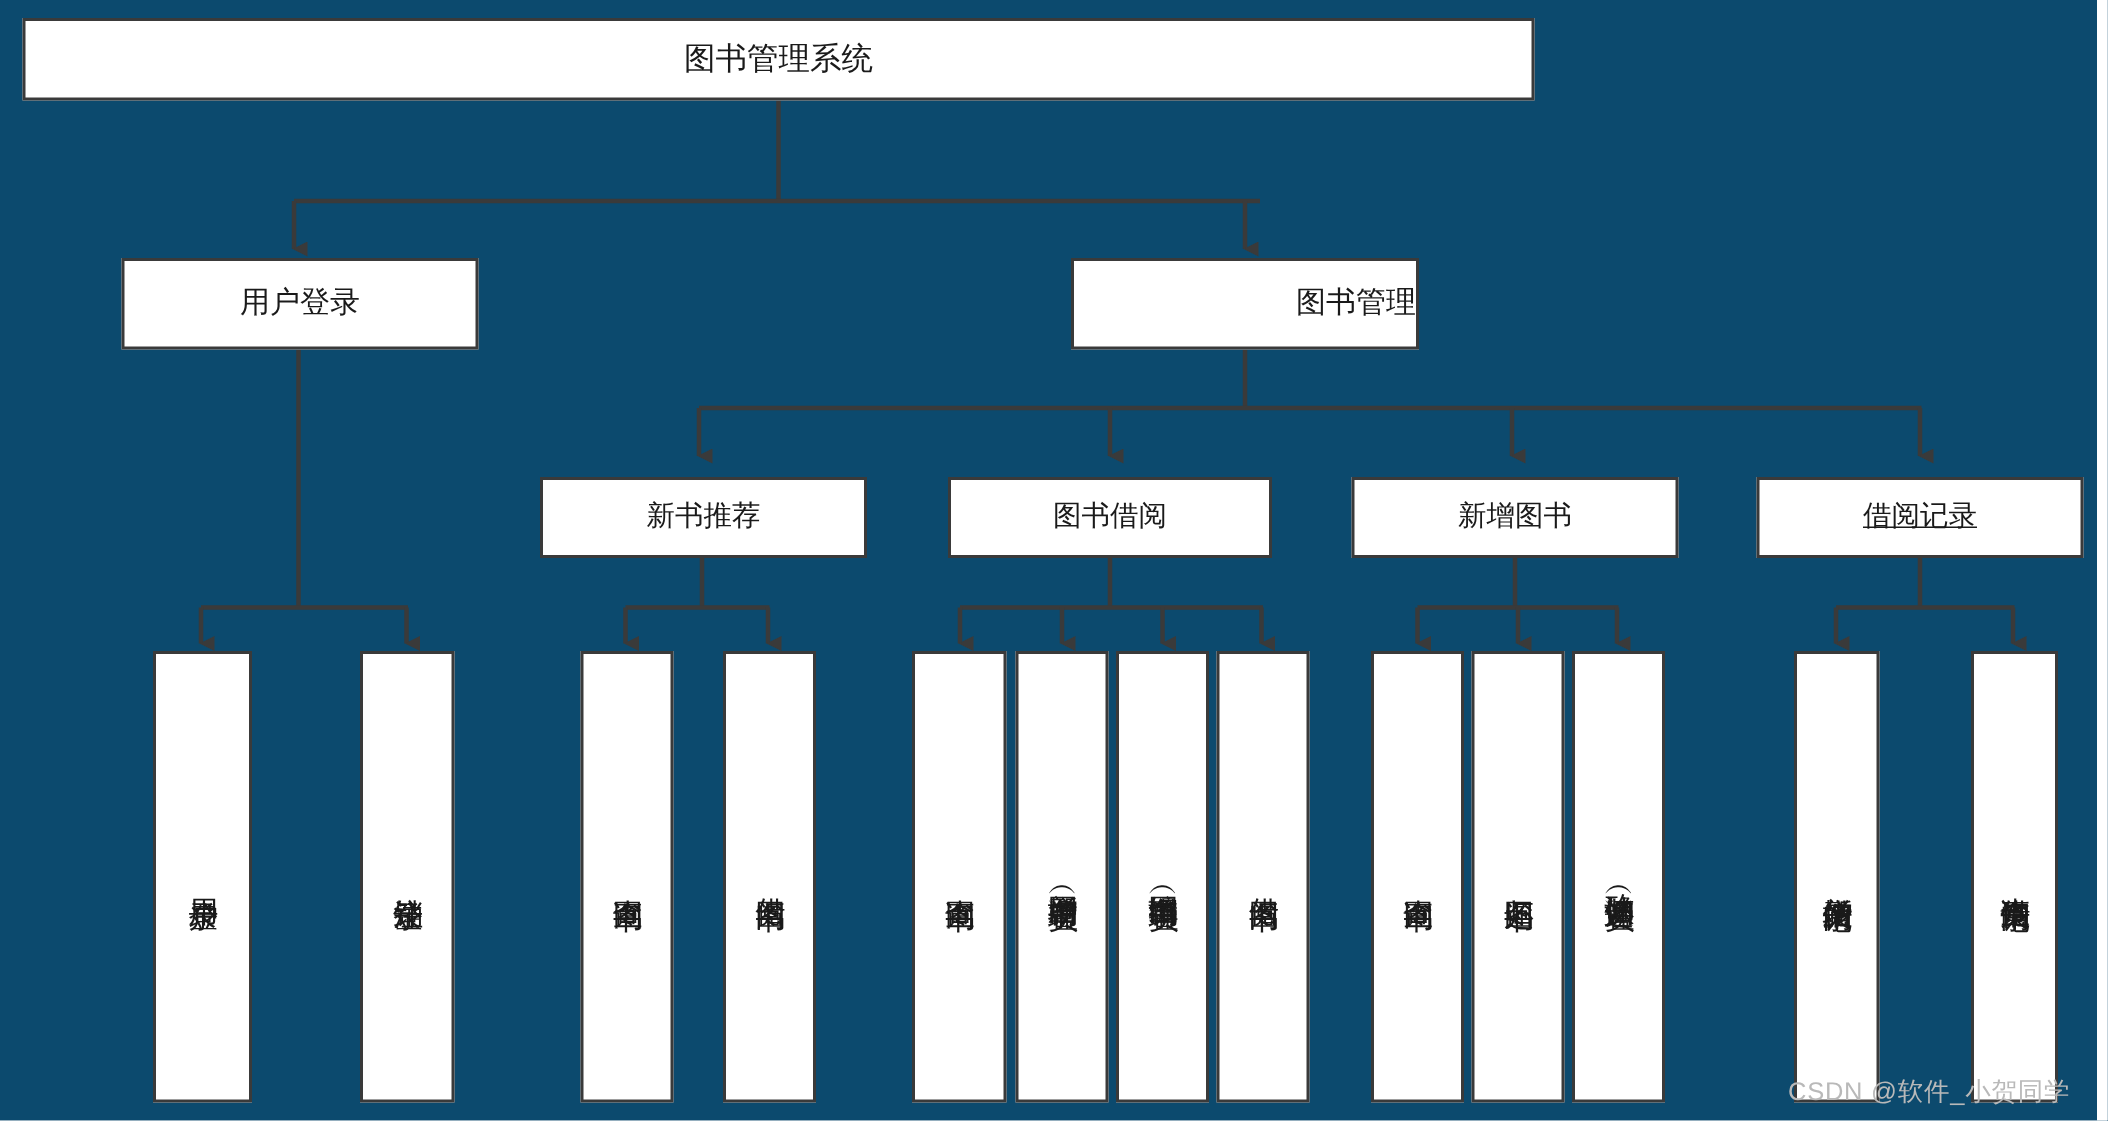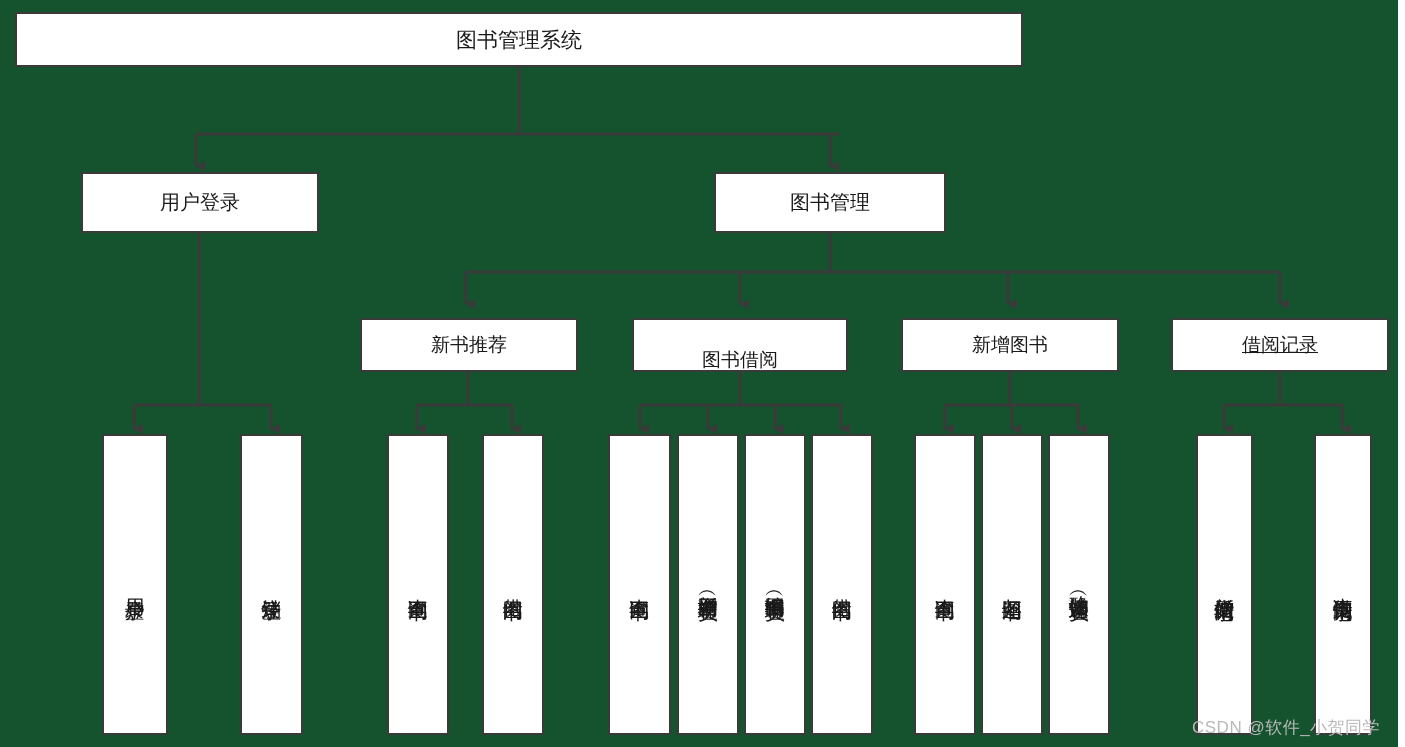--- a/index.html
+++ b/index.html
@@ -7,21 +7,21 @@
     padding: 0;
     background: #ffffff;
   }
   body {
     font-family: "Liberation Sans", "DejaVu Sans", sans-serif;
   }
   #canvas {
     position: relative;
     width: 1398px;
     height: 747px;
-    background: #14532d;
+    background: #0c4a6e;
     overflow: hidden;
   }
   svg.wires {
     position: absolute;
     left: 0;
     top: 0;
     width: 1405px;
     height: 747px;
     pointer-events: none;
   }
@@ -126,29 +126,29 @@
   </svg>
 
   <div class="node root" style="left:15px; top:12px; width:1008px; height:55px;">
     <span>图书管理系统</span>
   </div>
 
   <div class="node level2" style="left:81px; top:172px; width:238px; height:61px;">
     <span>用户登录</span>
   </div>
 
-  <div class="node level2" style="left:714px; top:172px; width:232px; height:61px;">
+  <div class="node level2" style="left:714px; top:172px; width:232px; height:61px;justify-content:flex-end;">
     <span>图书管理</span>
   </div>
 
   <div class="node level3" style="left:360px; top:318px; width:218px; height:54px;">
     <span>新书推荐</span>
   </div>
 
-  <div class="node level3" style="left:632px; top:318px; width:216px; height:54px;align-items:flex-end;">
+  <div class="node level3" style="left:632px; top:318px; width:216px; height:54px;">
     <span>图书借阅</span>
   </div>
 
   <div class="node level3" style="left:901px; top:318px; width:218px; height:54px;">
     <span>新增图书</span>
   </div>
 
   <div class="node level3" style="left:1171px; top:318px; width:218px; height:54px;text-decoration:underline;">
     <span>借阅记录</span>
   </div>

